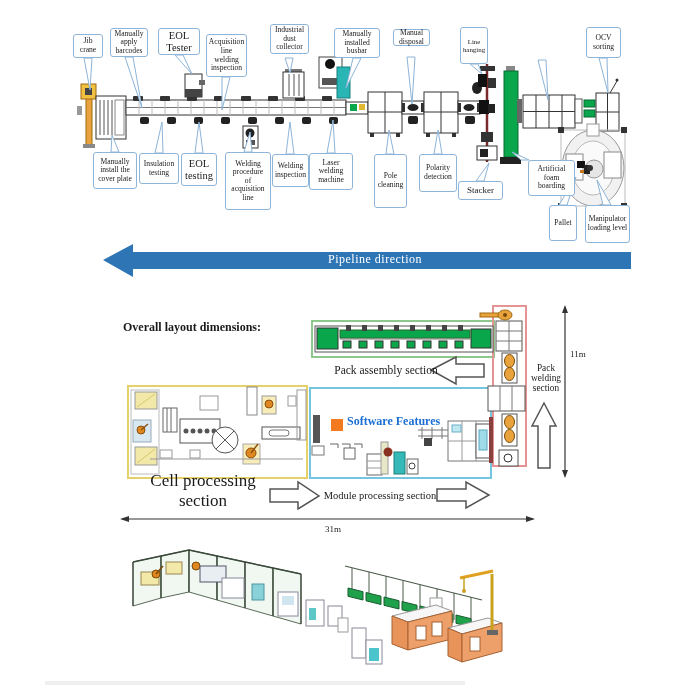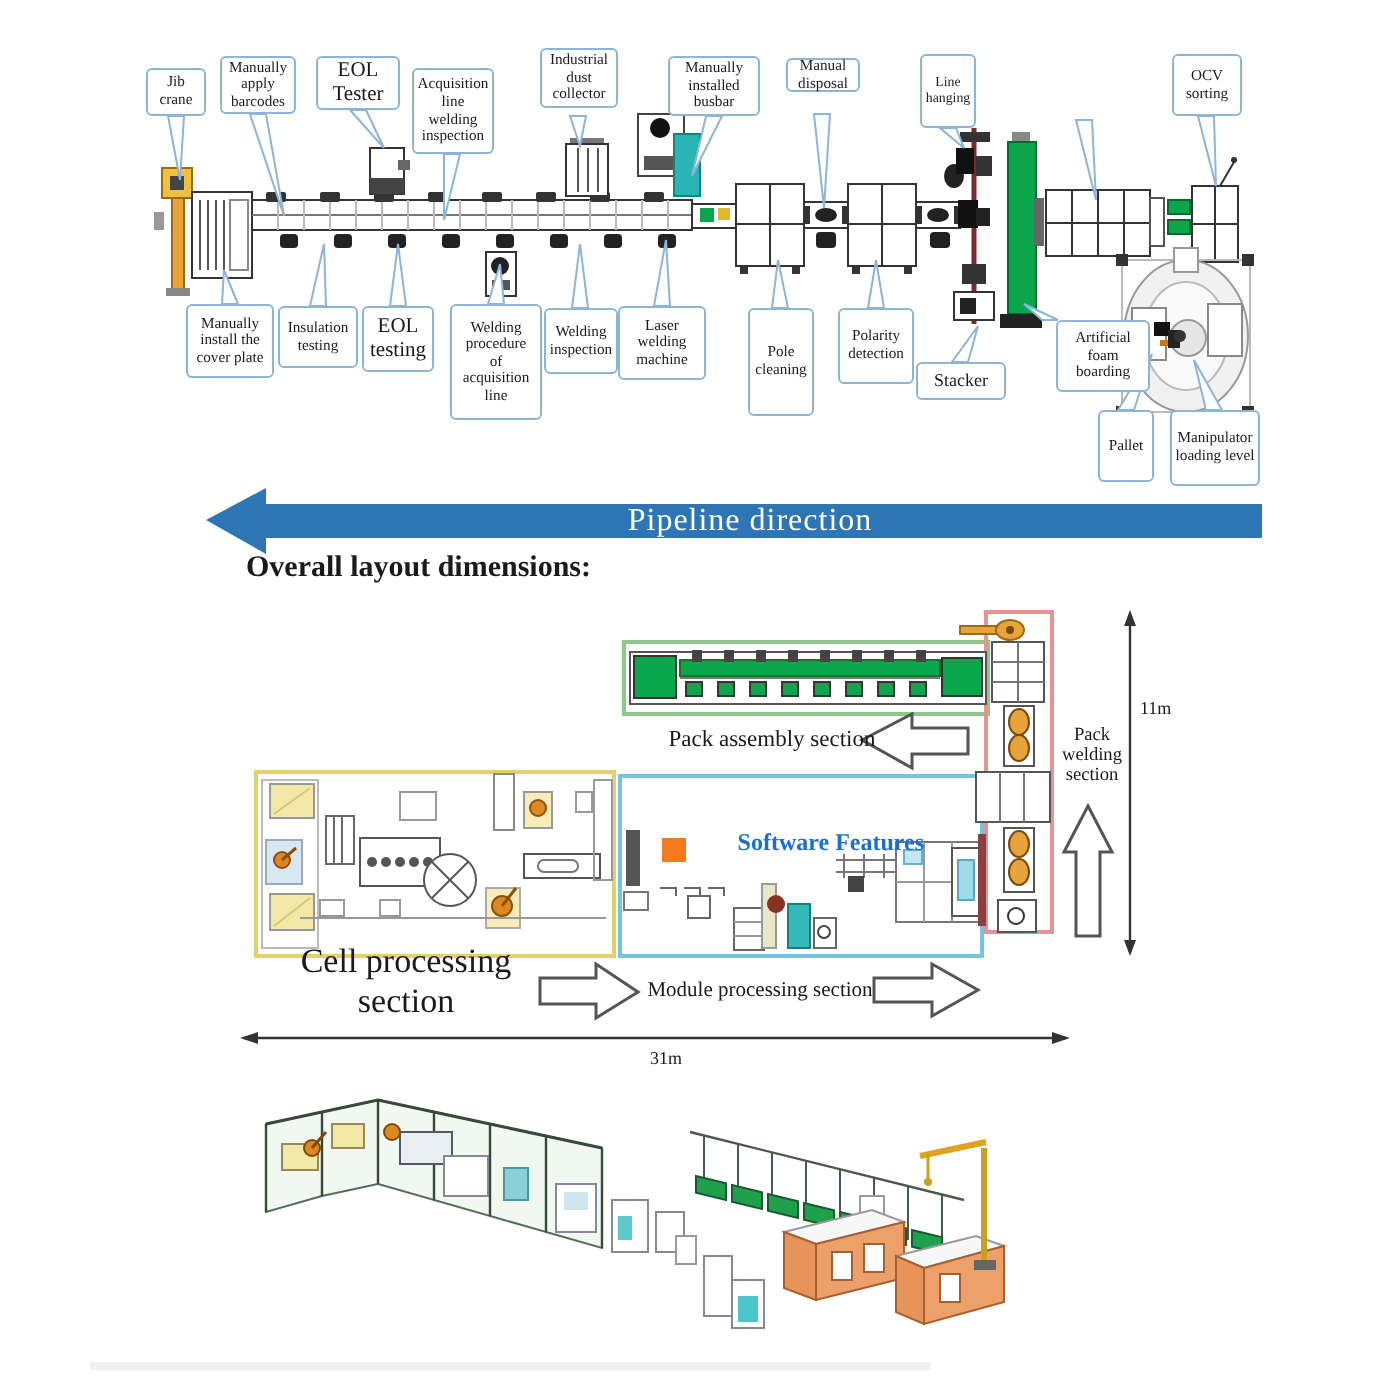--- a/index.html
+++ b/index.html
@@ -15,23 +15,23 @@
   .station{position:absolute;box-sizing:border-box;background:#fff;
     border:1px solid var(--callout_border);border-radius:3px;
     display:flex;align-items:center;justify-content:center;text-align:center;
     white-space:pre-line;font-size:7.6px;line-height:1.13;color:#1a1a1a;
     padding:1px 0;z-index:3;}
   .station.big{font-size:10.5px;}
   .station.sm{font-size:6.9px;}
   .station.md{font-size:9px;}
   .txt{position:absolute;z-index:3;color:#1a1a1a;white-space:pre-line;}
   .center{text-align:center;}
-  #pipeline-text{color:#fff;font-size:16px;letter-spacing:.5px;}
-  #overall-heading{font-weight:bold;font-size:15px;}
-  #software-text{font-weight:bold;font-size:12px;color:var(--software_blue);text-align:right;}
+  #pipeline-text{color:#fff;font-size:12px;letter-spacing:.5px;}
+  #overall-heading{font-weight:bold;font-size:12px;margin-top:44px;}
+  #software-text{font-weight:bold;font-size:12px;color:var(--software_blue);}
 </style>
 </head>
 <body>
 
 <div id="canvas">
 
   <svg width="700" height="700" viewBox="0 0 700 700">
 
     <g>
       <rect x="86" y="90" width="6" height="56" fill="#e8a33d" stroke="#a06a10"></rect>

